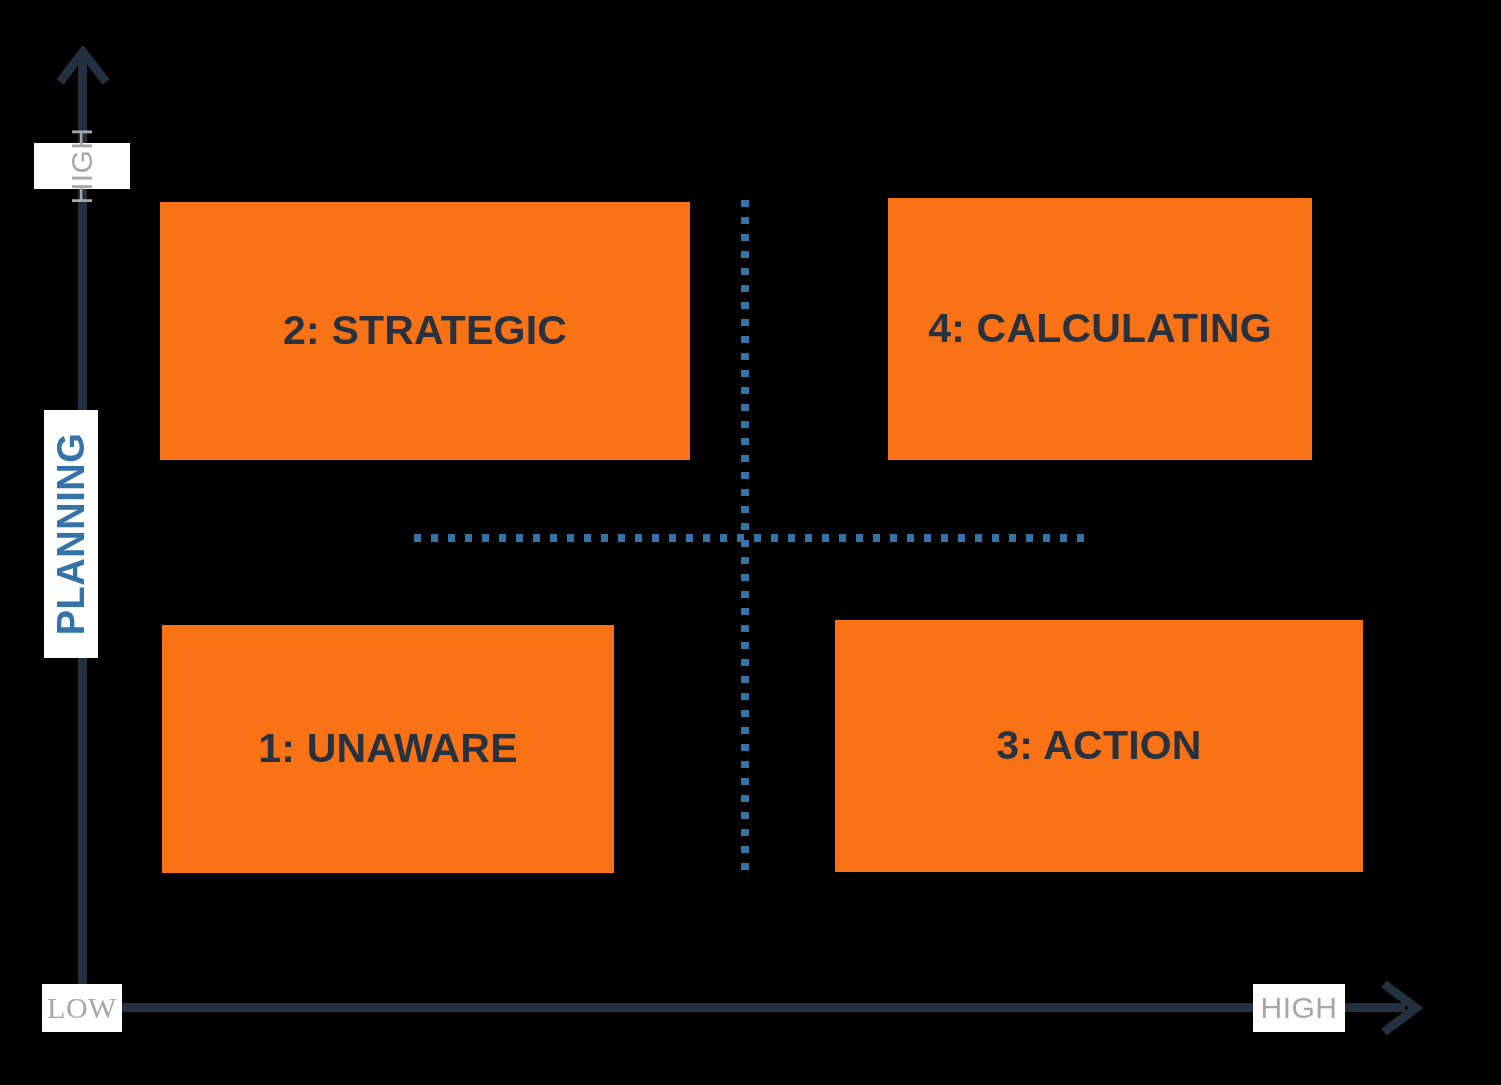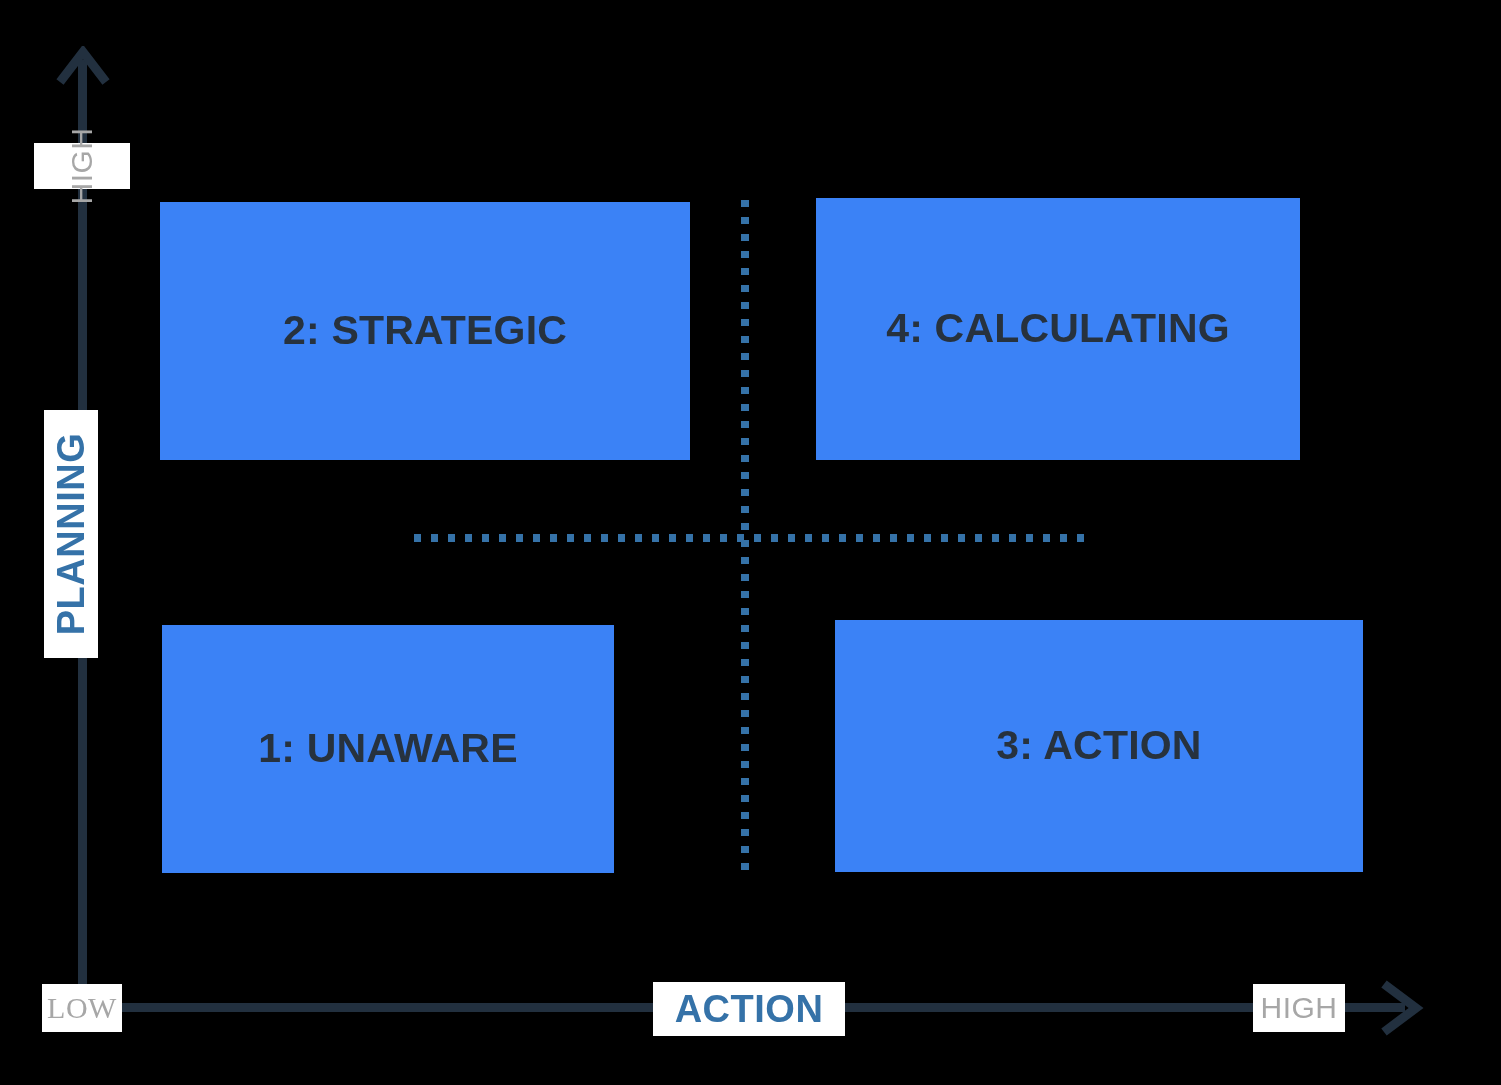--- a/index.html
+++ b/index.html
@@ -143,38 +143,38 @@
       #3572a8 0px, #3572a8 7px,
       transparent 7px, transparent 17px
     );
     background-size: 17px 8px;
     background-repeat: repeat-x;
   }
 
   
   .quad {
     position: absolute;
-    background: #3b82f6;
+    background: #f97316;
     color: #27323e;
     display: flex;
     flex-direction: column;
     align-items: center;
     justify-content: center;
     text-align: center;
     font-size: 41px;
     font-weight: 700;
     line-height: 1.30;
     letter-spacing: 0.2px;
     box-sizing: border-box;
     padding: 6px 12px;
   }
   .quad .line1, .quad .line2 { display: block; white-space: nowrap; }
 
   .quad-2 { left: 160px;  top: 202px; width: 530px; height: 258px; }
-  .quad-4 { left: 816px;  top: 198px; width: 484px; height: 262px; }
+  .quad-4 { left: 888px;  top: 198px; width: 424px; height: 262px; }
   .quad-1 { left: 162px;  top: 625px; width: 452px; height: 248px; }
   .quad-3 { left: 835px;  top: 620px; width: 528px; height: 252px; }
 </style>
 </head>
 <body>
 
 <div id="canvas">
 
   <div class="axis-line-v"></div>
   <svg class="axis-arrow-v" viewBox="0 0 54 40" xmlns="http://www.w3.org/2000/svg">
@@ -195,23 +195,20 @@
   </svg>
 
   <div class="tick-label tick-x-low">
     <span>LOW</span>
   </div>
 
   <div class="tick-label tick-x-high">
     <span>HIGH</span>
   </div>
 
-  <div class="axis-title axis-title-x">
-    <span>ACTION</span>
-  </div>
 
   <div class="divider-v"></div>
   <div class="divider-h"></div>
 
   <div class="quad quad-2">
     <span class="line1">2: STRATEGIC</span>
   </div>
 
   <div class="quad quad-4">
     <span class="line1">4: CALCULATING</span>

